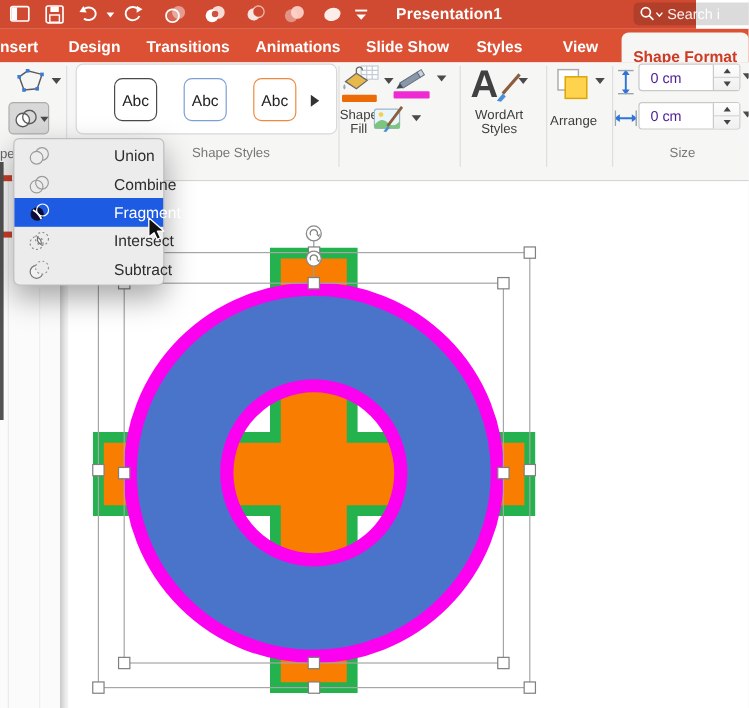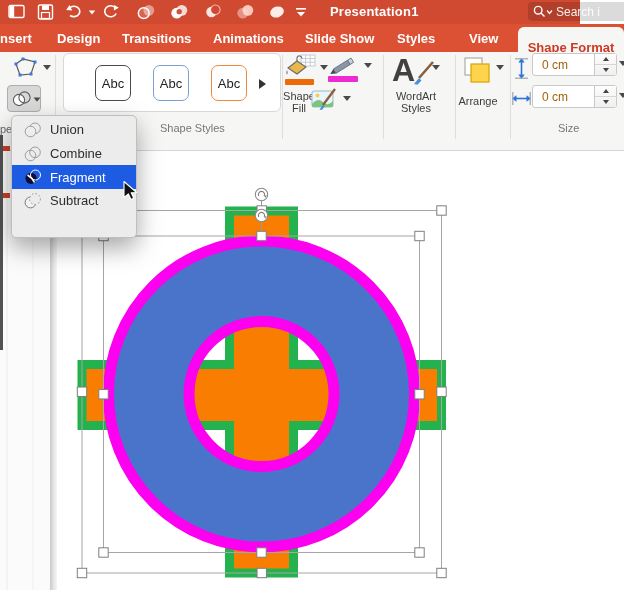--- a/index.html
+++ b/index.html
@@ -31,40 +31,40 @@
   .grp-label{position:absolute;top:70px;font-size:11px;color:#777;}
   .btn-label{position:absolute;font-size:11px;color:#3d3d3d;text-align:center;line-height:11.5px;}
   #styles-box{position:absolute;left:63px;top:1px;width:218px;height:59px;background:#fff;
               border:1px solid #D8D8D8;border-radius:6px;}
   .abc-btn{position:absolute;top:11px;width:36px;height:36px;border-radius:7px;background:#fff;
            display:flex;align-items:center;justify-content:center;font-size:13px;color:#222;cursor:pointer;}
   #merge-btn{position:absolute;left:7px;top:33px;width:34px;height:27px;background:#D8D8D8;
              border:1px solid #ADADAD;border-radius:4px;}
   .size-field{position:absolute;width:85px;height:23px;background:#fff;border:1px solid #C9C9C9;border-radius:3px;}
   .size-field input{position:absolute;left:0;top:0;width:60px;height:21px;border:0;outline:0;background:transparent;
-                    font-size:12px;color:#a16207;padding-left:9px;}
+                    font-size:12px;color:#4c1d95;padding-left:9px;}
   .stepper{position:absolute;right:0;top:0;width:22px;height:21px;border-left:1px solid #C9C9C9;
            background:linear-gradient(#FDFDFD,#F0F0F0);}
   .stepper .up,.stepper .dn{position:absolute;left:0;width:22px;height:10.5px;display:flex;align-items:center;justify-content:center;}
   .stepper .up{top:0;border-bottom:1px solid #D6D6D6;}
   .stepper .dn{bottom:0;}
   .tri-up{width:0;height:0;border-left:3.5px solid transparent;border-right:3.5px solid transparent;border-bottom:4.5px solid #444;}
   .tri-dn{width:0;height:0;border-left:3.5px solid transparent;border-right:3.5px solid transparent;border-top:4.5px solid #444;}
   .swatch{position:absolute;height:6px;border-radius:1px;}
 
   
   #canvas{left:0;top:151px;width:624px;height:439px;}
   .red-bar{position:absolute;left:0;width:9.5px;height:4.5px;background:var(--red-bar,#C8402A);z-index:12;}
   #dark-edge{position:absolute;left:0;top:135px;width:2.5px;height:215px;background:#525252;z-index:12;}
 
   
   #merge-menu{position:absolute;left:11px;top:115px;width:126px;height:123px;z-index:50;
               background:var(--menu-bg,#ECECEC);border:1px solid #BFBFBF;border-radius:5px;
               box-shadow:0 10px 25px rgba(0,0,0,.35);padding-top:2px;}
-  .menu-item{height:23.7px;display:flex;align-items:center;padding-left:12px;cursor:pointer;}
+  .menu-item{height:23.7px;display:flex;align-items:center;padding-left:12px;cursor:pointer;gap:45px;}
   .menu-item .mi-ic{width:18px;height:16px;margin-right:8px;flex:0 0 18px;}
   .menu-item .mi-label{font-size:13px;color:#2d2d2d;}
   .menu-item.selected{background:var(--menu-highlight,#1E5BE3);}
   .menu-item.selected .mi-label{color:#fff;}
 
   #cursor{position:absolute;left:123px;top:181px;z-index:60;}
 </style>
 </head>
 <body>
 
@@ -365,20 +365,28 @@
     <div class="menu-item selected">
       <svg class="mi-ic" viewBox="0 0 18 16">
         <circle cx="7" cy="9.3" r="5.6" fill="#0D0D33"></circle>
         <path d="M3.5,6 Q8,8.5 10.5,13.5" fill="none" stroke="#fff" stroke-width="1.6"></path>
         <circle cx="11.5" cy="6" r="5" fill="none" stroke="#fff" stroke-width="1"></circle>
       </svg>
       <span class="mi-label">Fragment</span>
     </div>
     <div class="menu-item">
       <svg class="mi-ic" viewBox="0 0 18 16">
+        <circle cx="6.5" cy="9.5" r="5.4" fill="none" stroke="#8A8A8A" stroke-width="1" stroke-dasharray="1.6 2"></circle>
+        <circle cx="11" cy="6" r="5.4" fill="none" stroke="#8A8A8A" stroke-width="1" stroke-dasharray="1.6 2"></circle>
+        <path d="M7.3,4.9 A5.4,5.4 0 0 1 10.3,10.7 A5.4,5.4 0 0 1 7.3,4.9 Z" fill="#FBFBFB" stroke="#6f6f6f" stroke-width="1"></path>
+      </svg>
+      <span class="mi-label">Intersect</span>
+    </div>
+    <div class="menu-item">
+      <svg class="mi-ic" viewBox="0 0 18 16">
         <circle cx="6.5" cy="9.5" r="5.4" fill="#F2F2F2" stroke="#777" stroke-width="1"></circle>
         <circle cx="11" cy="6" r="5.4" fill="#ECECEC" stroke="#999" stroke-width="1" stroke-dasharray="1.6 2"></circle>
       </svg>
       <span class="mi-label">Subtract</span>
     </div>
   </div>
 
   <svg id="cursor" width="16" height="20" viewBox="0 0 16 20">
     <polygon points="1,0.5 1,16.5 5.4,12.9 8,18.5 10.8,17.2 8.2,11.7 13.6,11.5" fill="#111" stroke="#fff" stroke-width="1.1" stroke-linejoin="round"></polygon>
   </svg>

